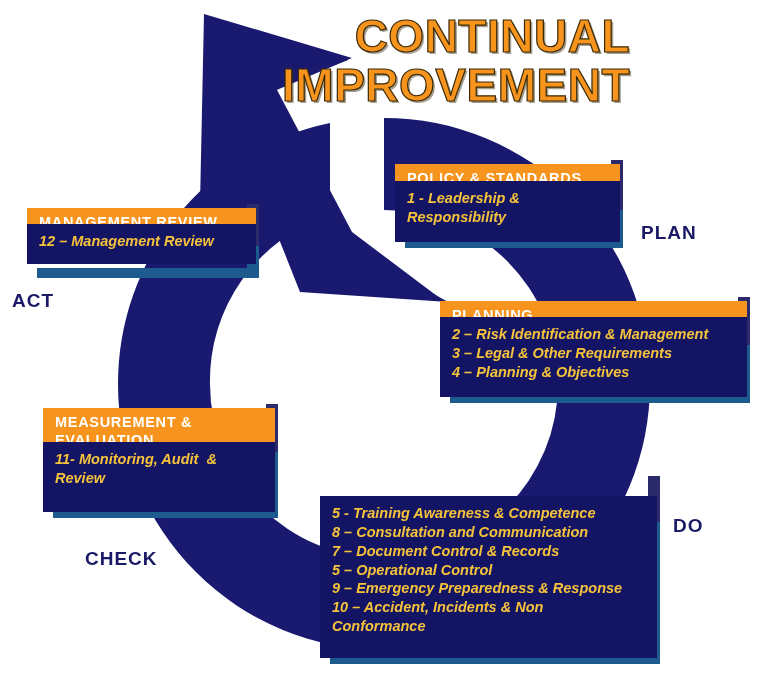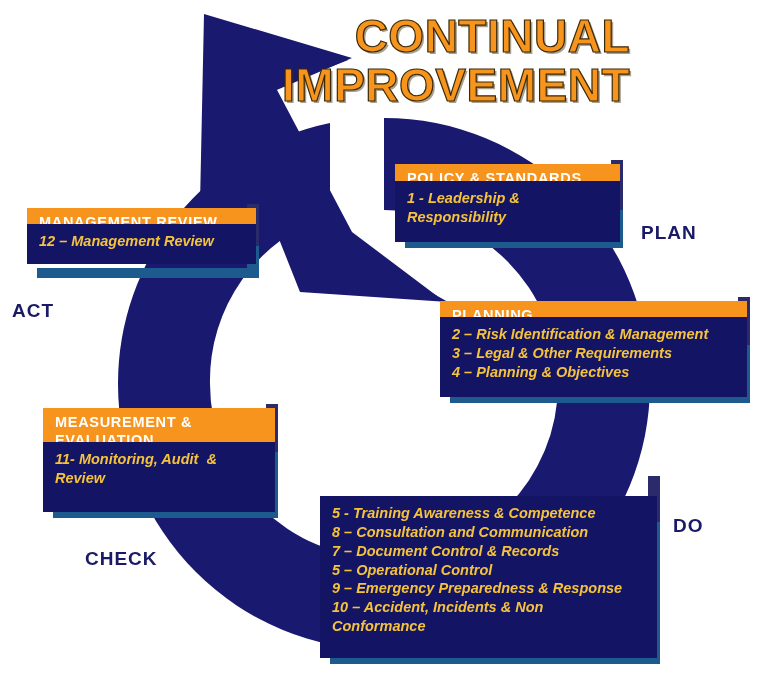--- a/index.html
+++ b/index.html
@@ -135,21 +135,21 @@
   </svg>
 
   <div id="title">
     <span class="tl">CONTINUAL</span>
     <span class="tl">IMPROVEMENT</span>
   </div>
 
   <div class="pdca" style="left:641px; top:222px;">PLAN</div>
   <div class="pdca" style="left:673px; top:515px;">DO</div>
   <div class="pdca" style="left:85px; top:548px;">CHECK</div>
-  <div class="pdca" style="left:12px; top:300px;">ACT</div>
+  <div class="pdca" style="left:12px; top:290px;">ACT</div>
 
   <div class="box" style="left:395px; top:150px; width:225px; height:92px;">
     <div class="shadow-dark" style="left:216px; top:10px; width:12px; height:50px;"></div>
     <div class="shadow-steel" style="left:216px; top:60px; width:12px; height:38px;"></div>
     <div class="shadow-steel" style="left:10px; top:88px; width:218px; height:10px;"></div>
     <div class="hdr" style="width:225px; height:31px;">POLICY &amp; STANDARDS</div>
     <div class="body" style="top:31px; width:225px; height:61px;">
       <span class="li">1 - Leadership &amp;</span>
       <span class="li">Responsibility</span>
     </div>

